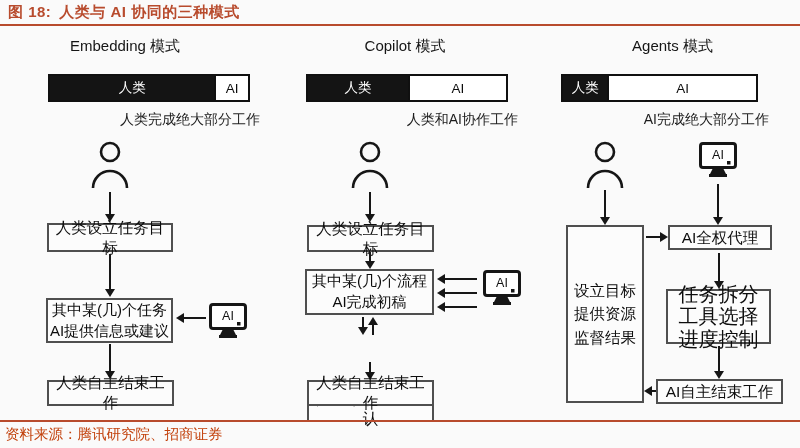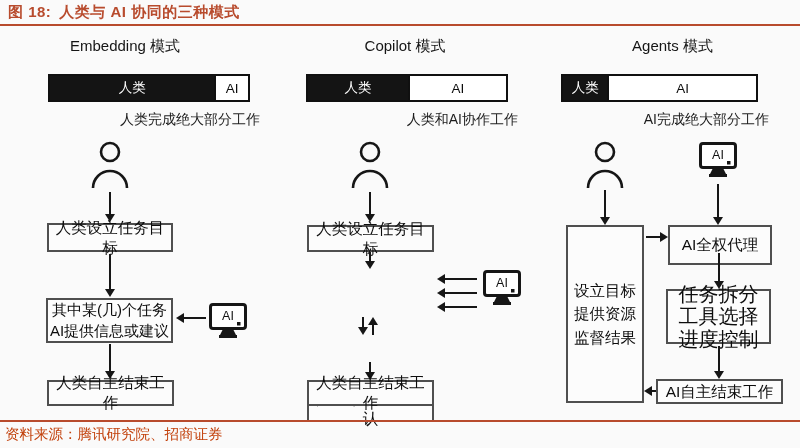--- a/index.html
+++ b/index.html
@@ -85,20 +85,22 @@
   </div>
   <div class="caption" style="left:296px;width:222px;">人类和AI协作工作</div>
 
   <svg class="icon" style="left:348px;top:141px;" width="44" height="48" viewBox="0 0 44 48">
     <circle cx="22" cy="11" r="9" fill="none" stroke="#161616" stroke-width="2.6"></circle>
     <path d="M5 47 A 17 17 0 0 1 39 47" fill="none" stroke="#161616" stroke-width="2.6"></path>
   </svg>
   <div class="arr-v" style="left:369px;top:192px;height:22px;"></div>
   <div class="fbox" style="left:307px;top:225px;width:127px;height:27px;">人类设立任务目标</div>
   <div class="arr-v" style="left:369px;top:252px;height:9px;"></div>
+  <div class="fbox two" style="left:305px;top:269px;width:129px;height:46px;">其中某(几)个流程
+AI完成初稿</div>
   <div class="arr-v" style="left:362px;top:317px;height:10px;"></div>
   <div class="arr-v-up" style="left:372px;top:325px;height:10px;"></div>
   <div class="fbox" style="left:307px;top:353px;width:127px;height:26px;margin-top:43px;">人类修改调整确认</div>
   <div class="arr-v" style="left:369px;top:362px;height:10px;"></div>
   <div class="fbox" style="left:307px;top:380px;width:127px;height:26px;">人类自主结束工作</div>
   <div class="arr-h-left" style="left:445px;top:278px;width:32px;"></div>
   <div class="arr-h-left" style="left:445px;top:292px;width:32px;"></div>
   <div class="arr-h-left" style="left:445px;top:306px;width:32px;"></div>
   <svg class="icon" style="left:482px;top:269px;" width="40" height="40" viewBox="0 0 40 40">
     <rect x="2.5" y="2.5" width="35" height="24" rx="2.5" fill="#fff" stroke="#161616" stroke-width="3"></rect>
@@ -125,21 +127,21 @@
     <rect x="29" y="20" width="3.5" height="3.5" fill="#161616"></rect>
     <path d="M15 27 L25 27 L28 33 L12 33 Z" fill="#161616"></path>
     <rect x="11" y="33" width="18" height="3" fill="#161616"></rect>
   </svg>
   <div class="arr-v" style="left:604px;top:190px;height:27px;"></div>
   <div class="arr-v" style="left:717px;top:184px;height:33px;"></div>
   <div class="fbox tall" style="left:566px;top:225px;width:78px;height:178px;">设立目标
 提供资源
 监督结果</div>
   <div class="arr-h-right" style="left:646px;top:236px;width:14px;"></div>
-  <div class="fbox" style="left:668px;top:225px;width:104px;height:40px;">AI全权代理</div>
+  <div class="fbox" style="left:668px;top:225px;width:104px;height:25px;">AI全权代理</div>
   <div class="arr-v" style="left:718px;top:253px;height:28px;"></div>
   <div class="fbox three" style="left:666px;top:289px;width:105px;height:55px;">任务拆分
 工具选择
 进度控制</div>
   <div class="arr-v" style="left:718px;top:346px;height:25px;"></div>
   <div class="fbox" style="left:656px;top:379px;width:127px;height:25px;">AI自主结束工作</div>
   <div class="arr-h-left" style="left:652px;top:390px;width:4px;"></div>
 
   <div class="rule bottom"></div>
   <div class="source">资料来源：腾讯研究院、招商证券</div>

